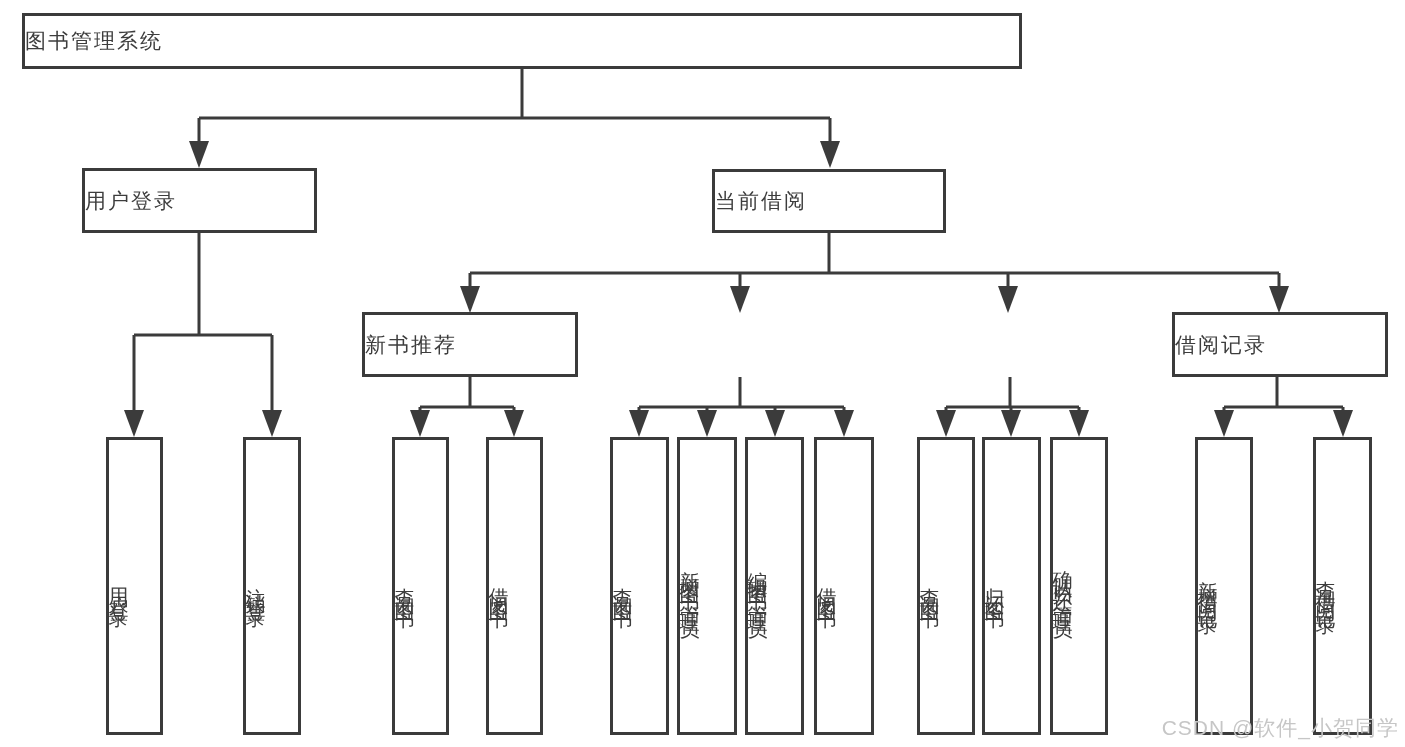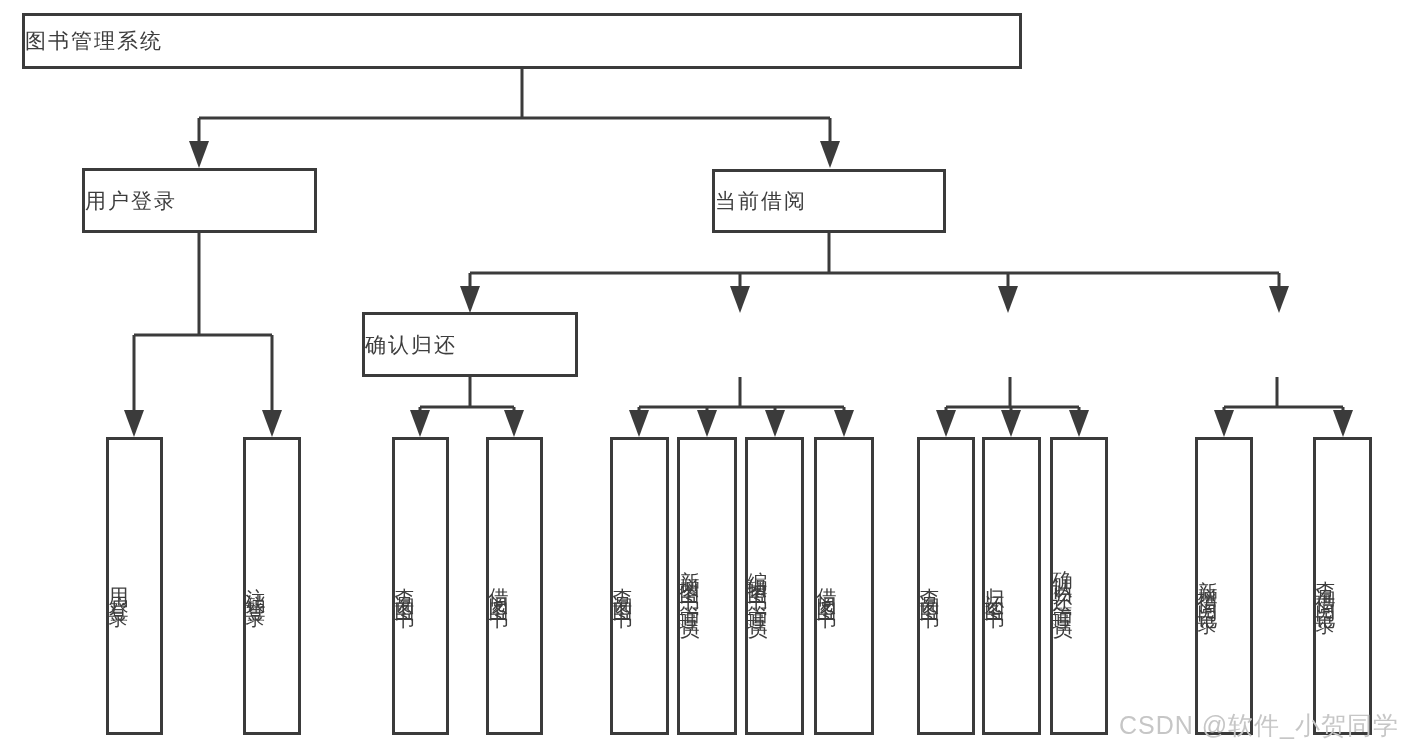--- a/index.html
+++ b/index.html
@@ -31,21 +31,21 @@
   }
   .vnode span{
     writing-mode:vertical-rl;
     letter-spacing:7px;
     font-size:20px;
     line-height:1;
   }
   .watermark{
     position:absolute;
     right:6px;bottom:5px;
-    font-size:25px;
+    font-size:21px;
     color:var(--wm);
     letter-spacing:1px;
     z-index:6;
     white-space:nowrap;
   }
 </style>
 </head>
 <body>
 
 <div class="canvas">
@@ -95,21 +95,24 @@
   </div>
 
   <div class="node" style="left:82px;top:168px;width:235px;height:65px">
     <span>用户登录</span>
   </div>
   <div class="node" style="left:712px;top:169px;width:234px;height:64px">
     <span>当前借阅</span>
   </div>
 
   <div class="node" style="left:362px;top:312px;width:216px;height:65px">
-    <span>确认归还</span>
+    <span>新书推荐</span>
+  </div>
+  <div class="node" style="left:1172px;top:312px;width:216px;height:65px">
+    <span>借阅记录</span>
   </div>
 
   <div class="node vnode" style="left:106px;top:437px;width:57px;height:298px">
     <span>用户登录</span>
   </div>
   <div class="node vnode" style="left:243px;top:437px;width:58px;height:298px">
     <span>注销登录</span>
   </div>
 
   <div class="node vnode" style="left:392px;top:437px;width:57px;height:298px">

